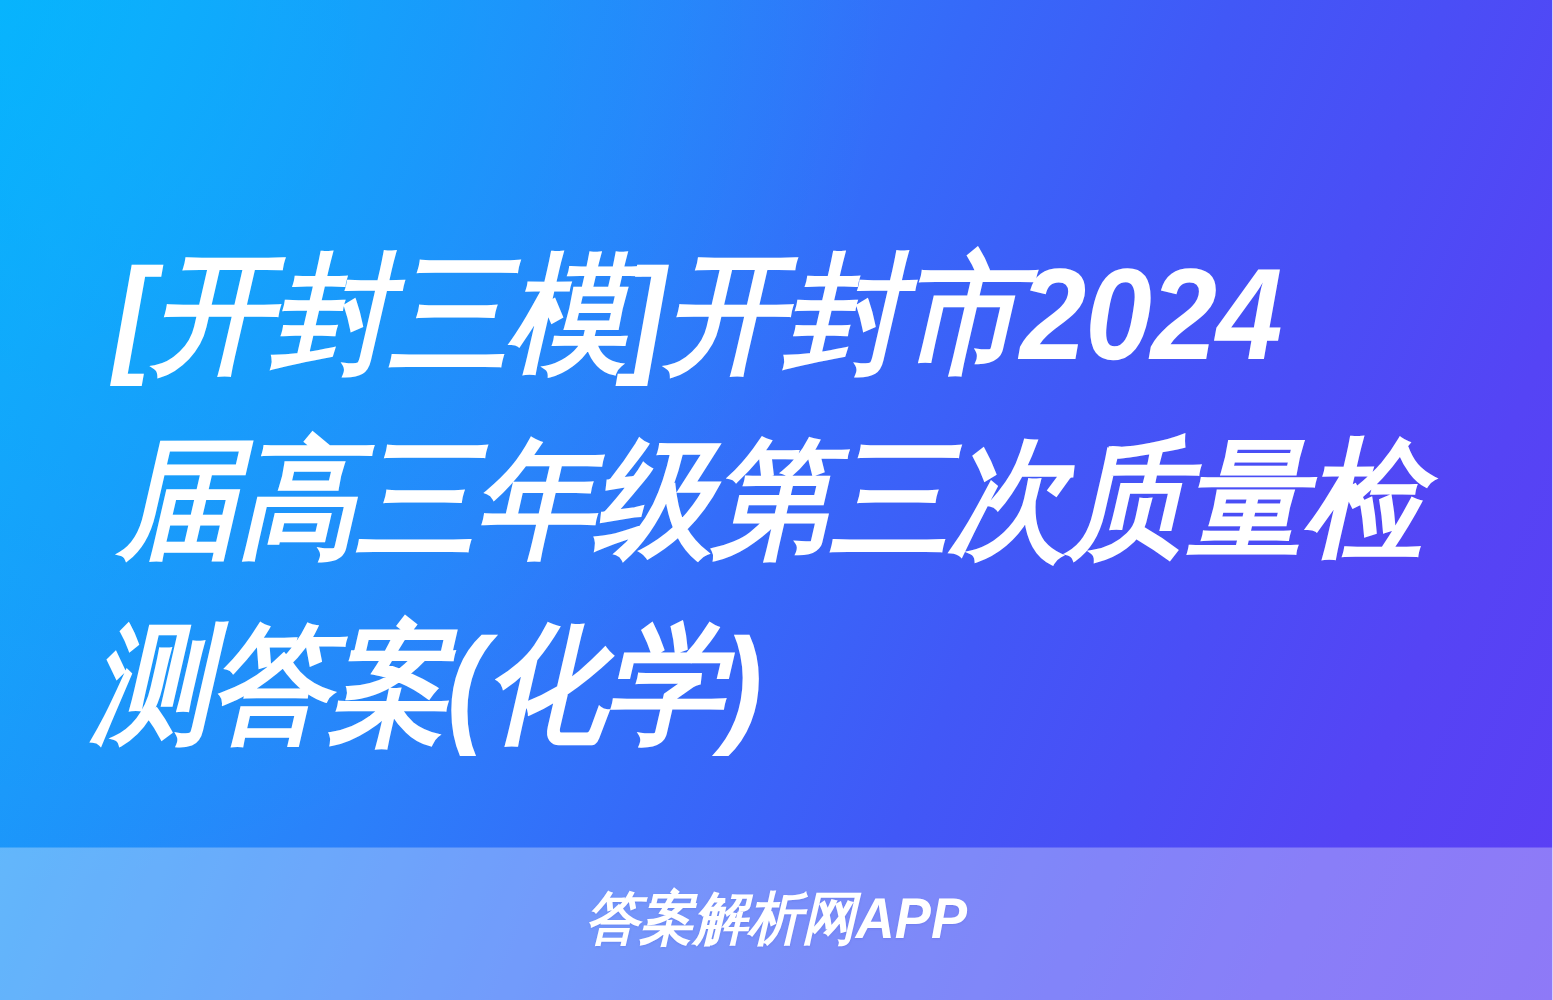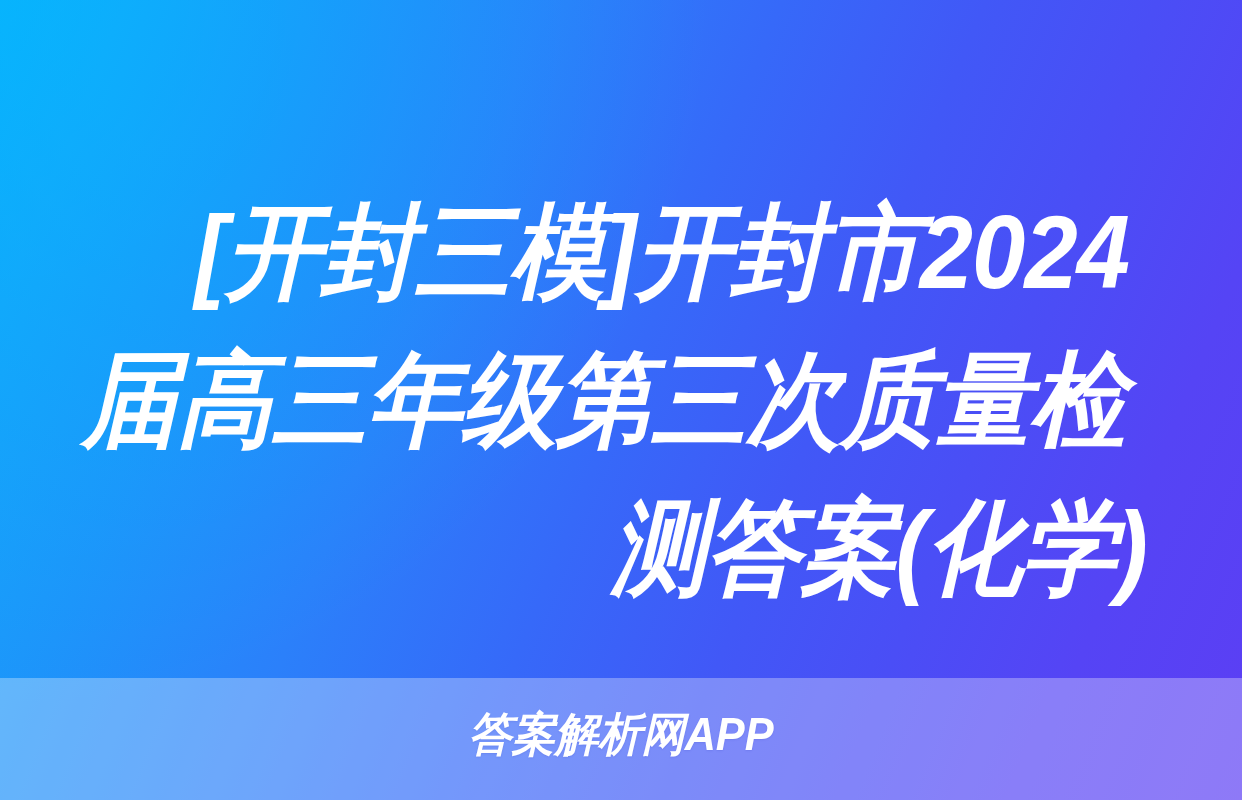--- a/index.html
+++ b/index.html
@@ -58,23 +58,23 @@
   }
 
   
   .title-wrap {
     position: absolute;
     left: 0;
     right: 0;
     top: 178px;
     display: flex;
     flex-direction: column;
-    align-items: flex-end;
+    align-items: flex-start;
     justify-content: flex-start;
-    padding: 0 72px;
+    padding: 0 50px;
     box-sizing: border-box;
   }
 
   .title-line {
     color: #ffffff;
     font-size: 104px;
     line-height: 148px;
     font-weight: 700;
     font-style: italic;
     letter-spacing: -1px;

